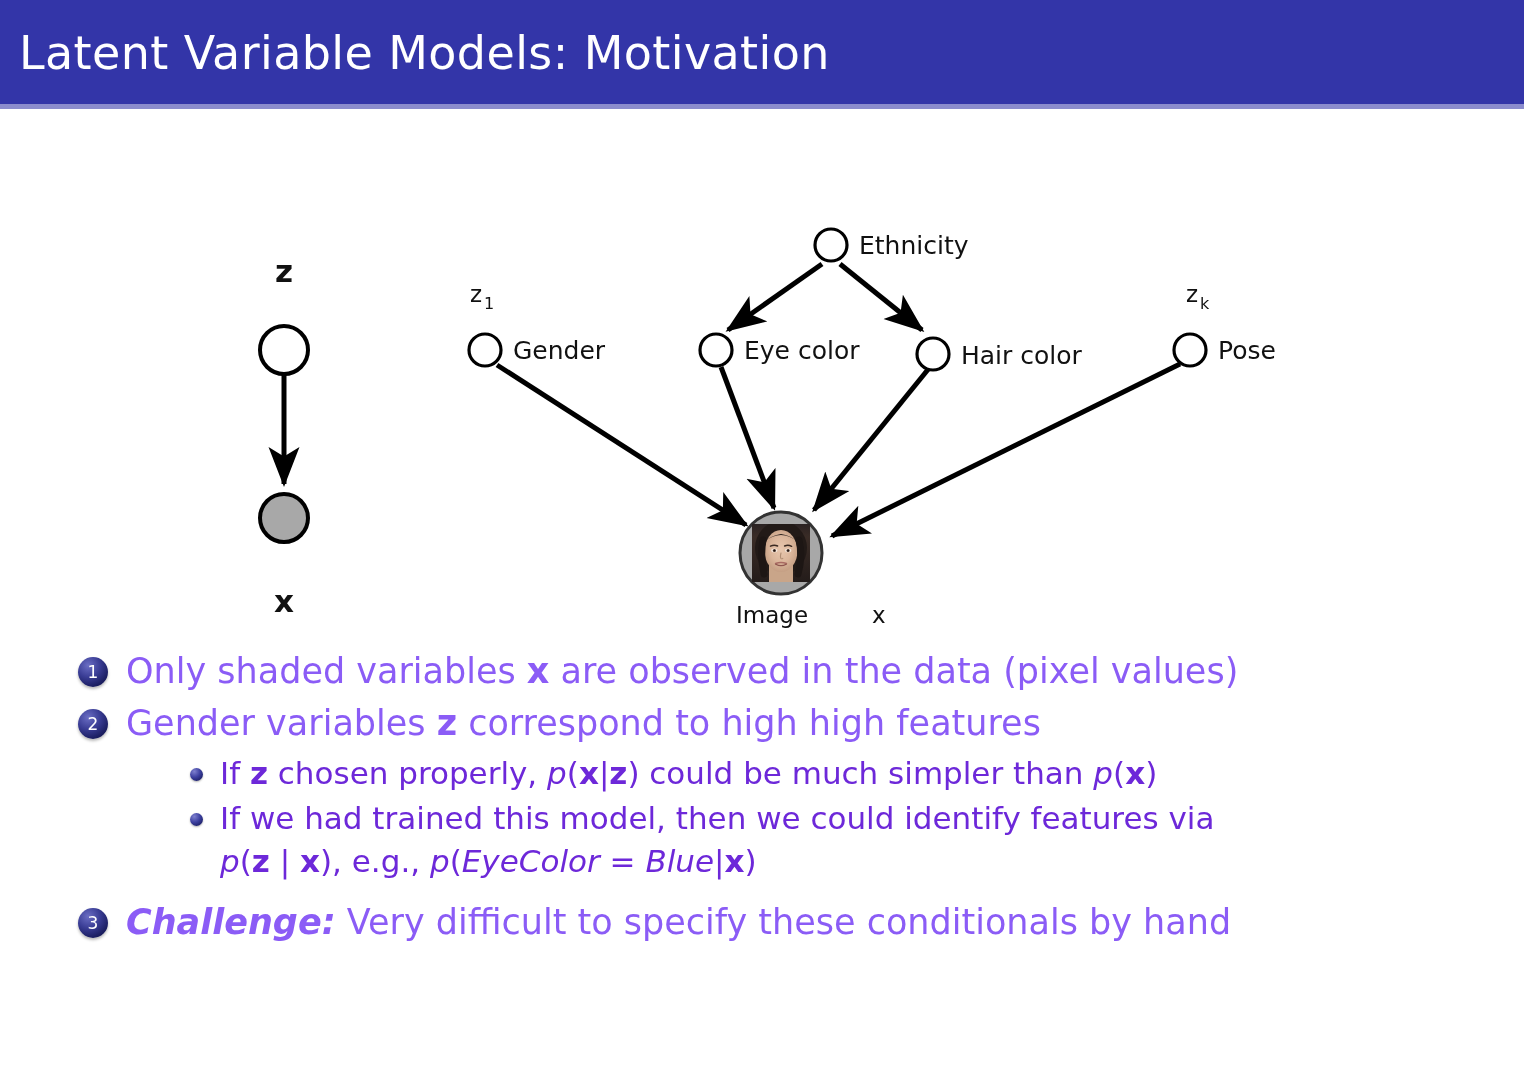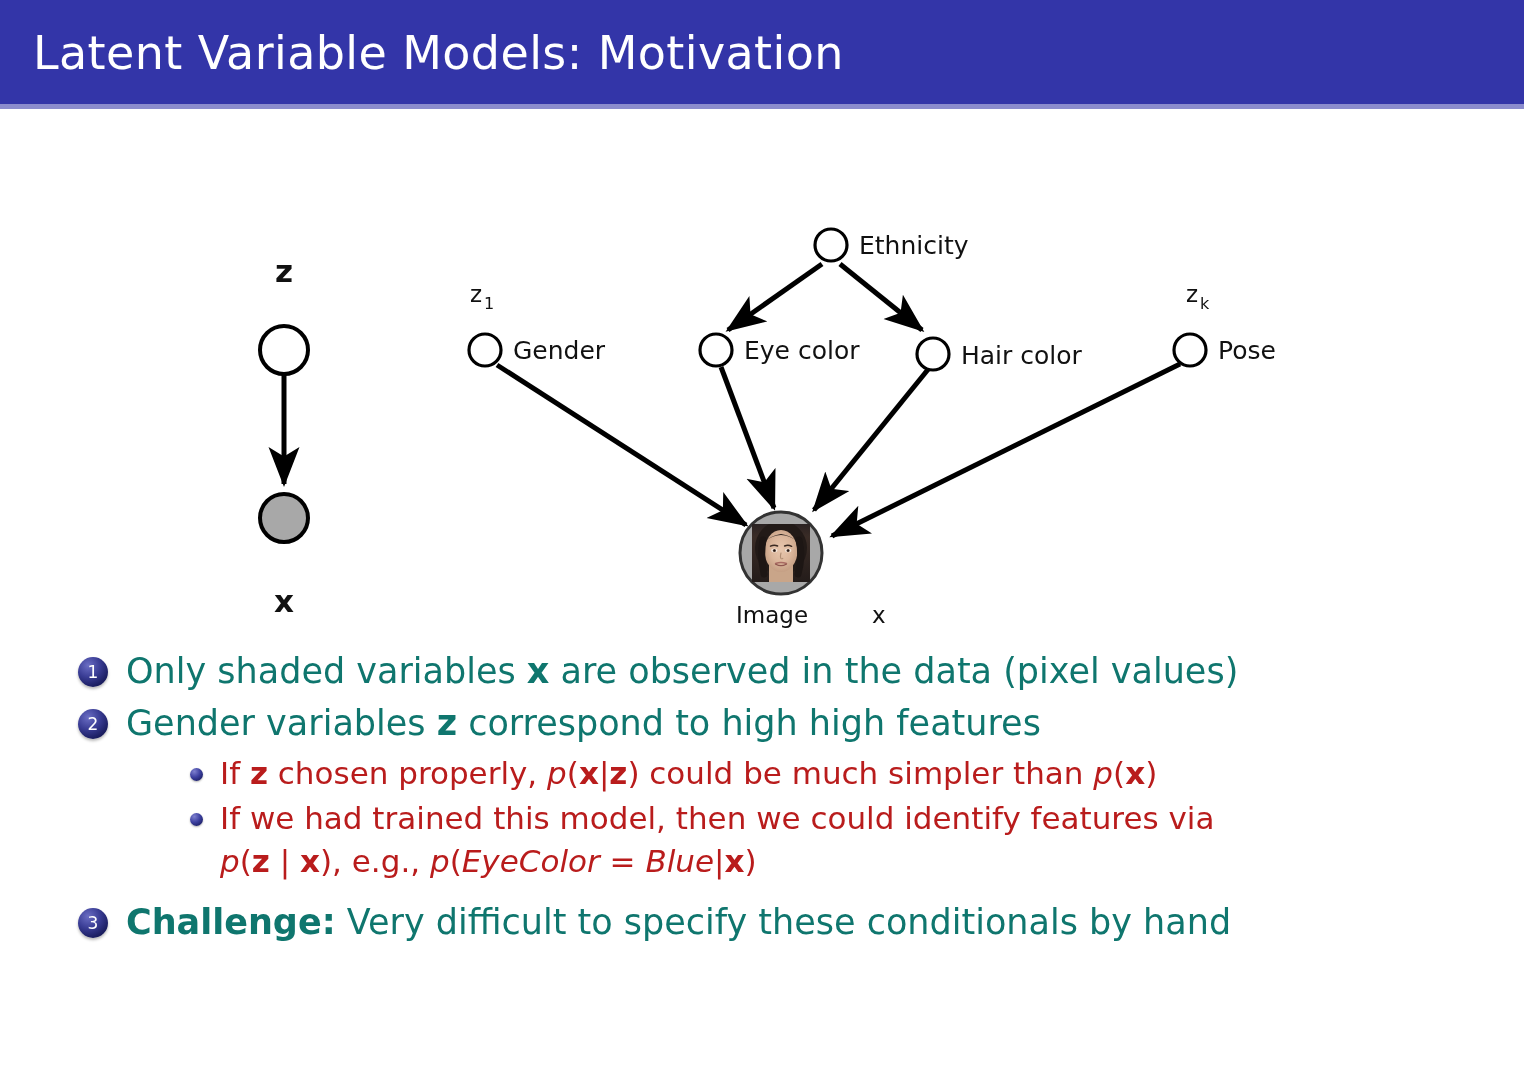--- a/index.html
+++ b/index.html
@@ -26,21 +26,21 @@
   }
   #title-underline {
     position: absolute;
     left: 0; top: 104px;
     width: 1524px;
     height: 5px;
     background: #8b8ccd;
   }
   #slide-title {
     position: absolute;
-    left: 33px;
+    left: 19px;
     top: 26px;
     font-family: "DejaVu Sans", sans-serif;
     font-size: 46px;
     font-weight: 400;
     color: #ffffff;
     letter-spacing: 0.4px;
     white-space: nowrap;
   }
 
   
@@ -103,21 +103,21 @@
     font-family: "DejaVu Sans", sans-serif;
     box-shadow: 0 2px 3px rgba(0,0,0,0.28);
     margin-top: 9px;
     margin-left: 78px;
   }
   .lvl1-text {
     flex: 1 1 auto;
     margin-left: 18px;
     font-size: 35px;
     line-height: 1.32;
-    color: #0f766e;
+    color: #8b5cf6;
     white-space: nowrap;
   }
 
   .lvl2-row {
     position: relative;
     display: flex;
     align-items: flex-start;
     margin-bottom: 2px;
   }
   .dot {
@@ -129,26 +129,26 @@
       radial-gradient(circle at 33% 27%, #7e80cf 0%, #3d40a0 45%, #1d2068 80%, #15173f 100%);
     margin-top: 16px;
     margin-left: 190px;
     box-shadow: 0 1px 2px rgba(0,0,0,0.3);
   }
   .lvl2-text {
     flex: 1 1 auto;
     margin-left: 17px;
     font-size: 31px;
     line-height: 1.38;
-    color: #b91c1c;
+    color: #6d28d9;
   }
 
   .bold-var { font-weight: bold; font-style: normal; }
   .math-it  { font-style: italic; }
-  .chal     { font-weight: bold; }
+  .chal     { font-weight: bold; font-style: italic; }
   .nowrap   { white-space: nowrap; }
   .spacer-3 { height: 14px; }
 </style>
 </head>
 <body>
 
 <div id="title-bar"></div>
 <div id="title-underline"></div>
 <div id="slide-title">Latent Variable Models: Motivation</div>
 

